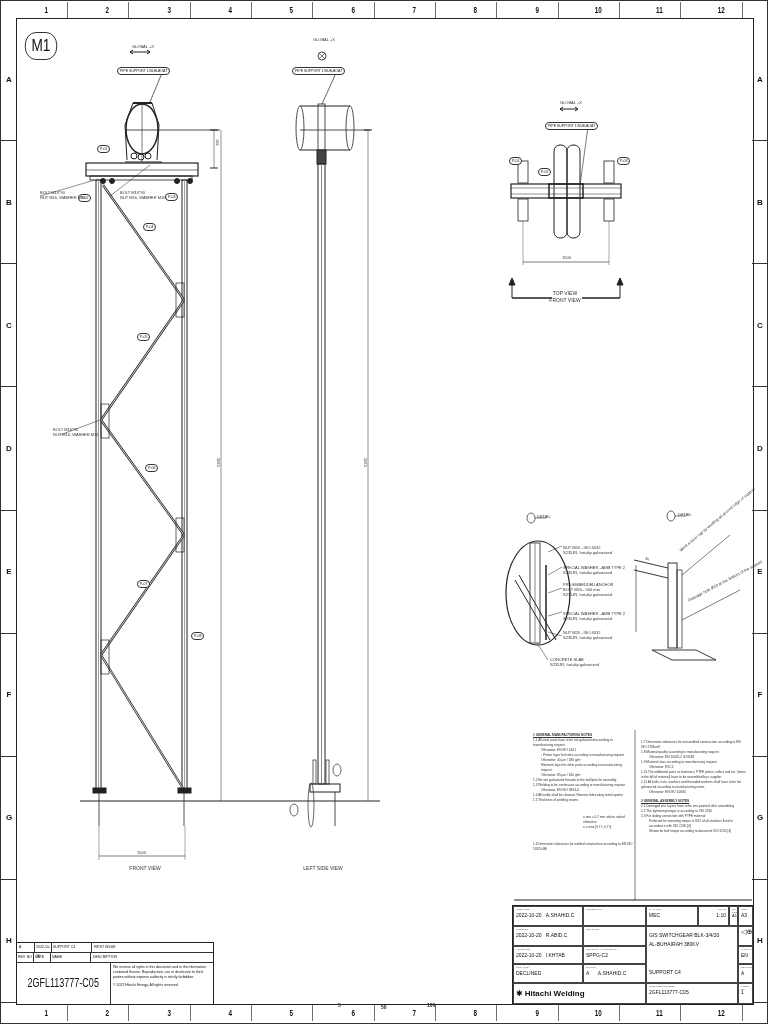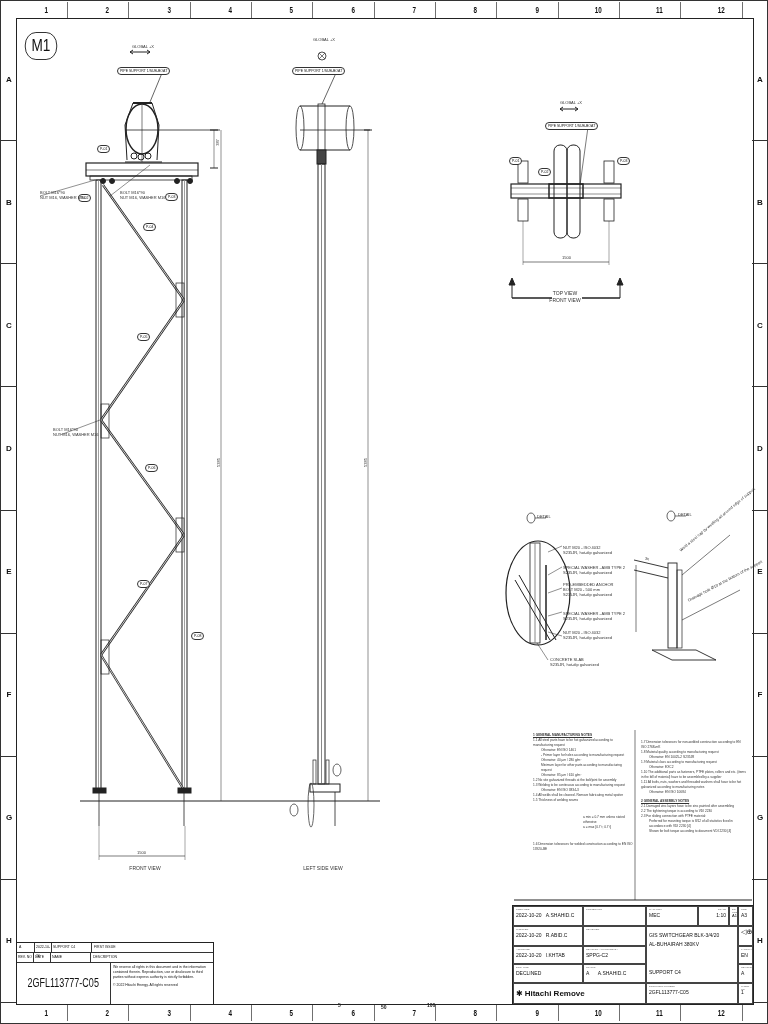--- a/index.html
+++ b/index.html
@@ -393,21 +393,21 @@
   <div class="tbcell" style="left:0;top:40px;width:70px;height:18px;">
     <span class="lbl">APPROVED</span>
     <span class="val">2022-10-20</span>&nbsp;&nbsp;&nbsp;<span class="val">I.KHTAB</span>
   </div>
   <div class="tbcell" style="left:0;top:58px;width:70px;height:19px;">
     <span class="lbl">DOC. KIND</span>
     <span class="val">DECLINED</span>
   </div>
   <div class="tbcell" style="left:0;top:77px;width:133px;height:21px;display:flex;align-items:center;">
     <span style="font-size:8px;margin-right:2px;">✱</span>
-    <span style="font-size:8px;font-weight:bold;">Hitachi Remove</span>
+    <span style="font-size:8px;font-weight:bold;">Hitachi Welding</span>
   </div>
 
   <div class="tbcell" style="left:70px;top:0;width:63px;height:20px;">
     <span class="lbl">PROJECT NO</span>
   </div>
   <div class="tbcell" style="left:70px;top:20px;width:63px;height:20px;">
     <span class="lbl">REVIEWED</span>
   </div>
   <div class="tbcell" style="left:70px;top:40px;width:63px;height:18px;">
     <span class="lbl">REVISION / APPROVED BY</span>

